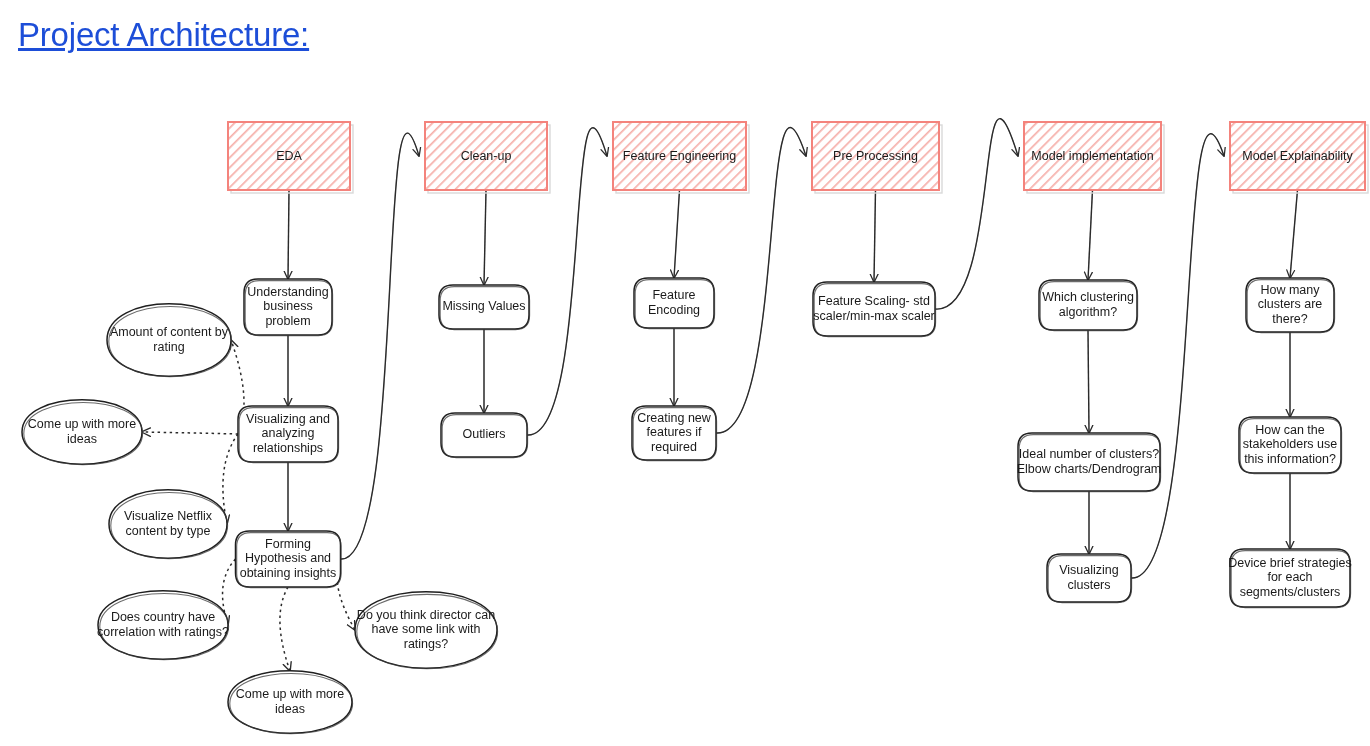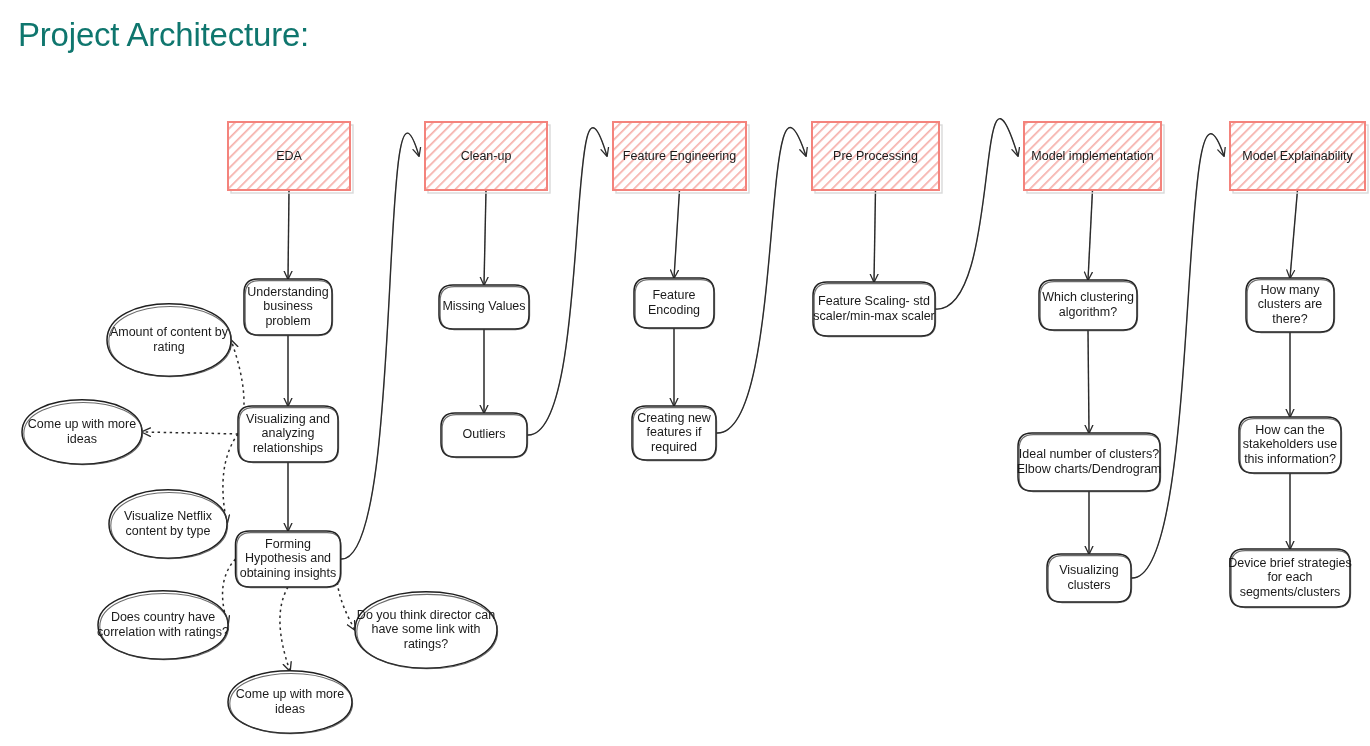--- a/index.html
+++ b/index.html
@@ -9,22 +9,23 @@
     font-family:"Liberation Sans","DejaVu Sans",sans-serif;
     overflow:hidden;
     position:relative;
   }
   #page-title{
     position:absolute;
     left:18px; top:16px;
     font-size:33px;
     font-weight:400;
     letter-spacing:-0.2px;
-    color:#0f766e;
+    color:#1d4ed8;
     font-family:"Liberation Sans","DejaVu Sans",sans-serif;
+    text-decoration:underline;
   }
   #canvas{
     position:absolute;
     left:0; top:0;
     width:1370px; height:746px;
   }
   .node-label{
     font-family:"Liberation Sans","DejaVu Sans",sans-serif;
     font-size:12.5px;
     fill:#1a1a1a;

